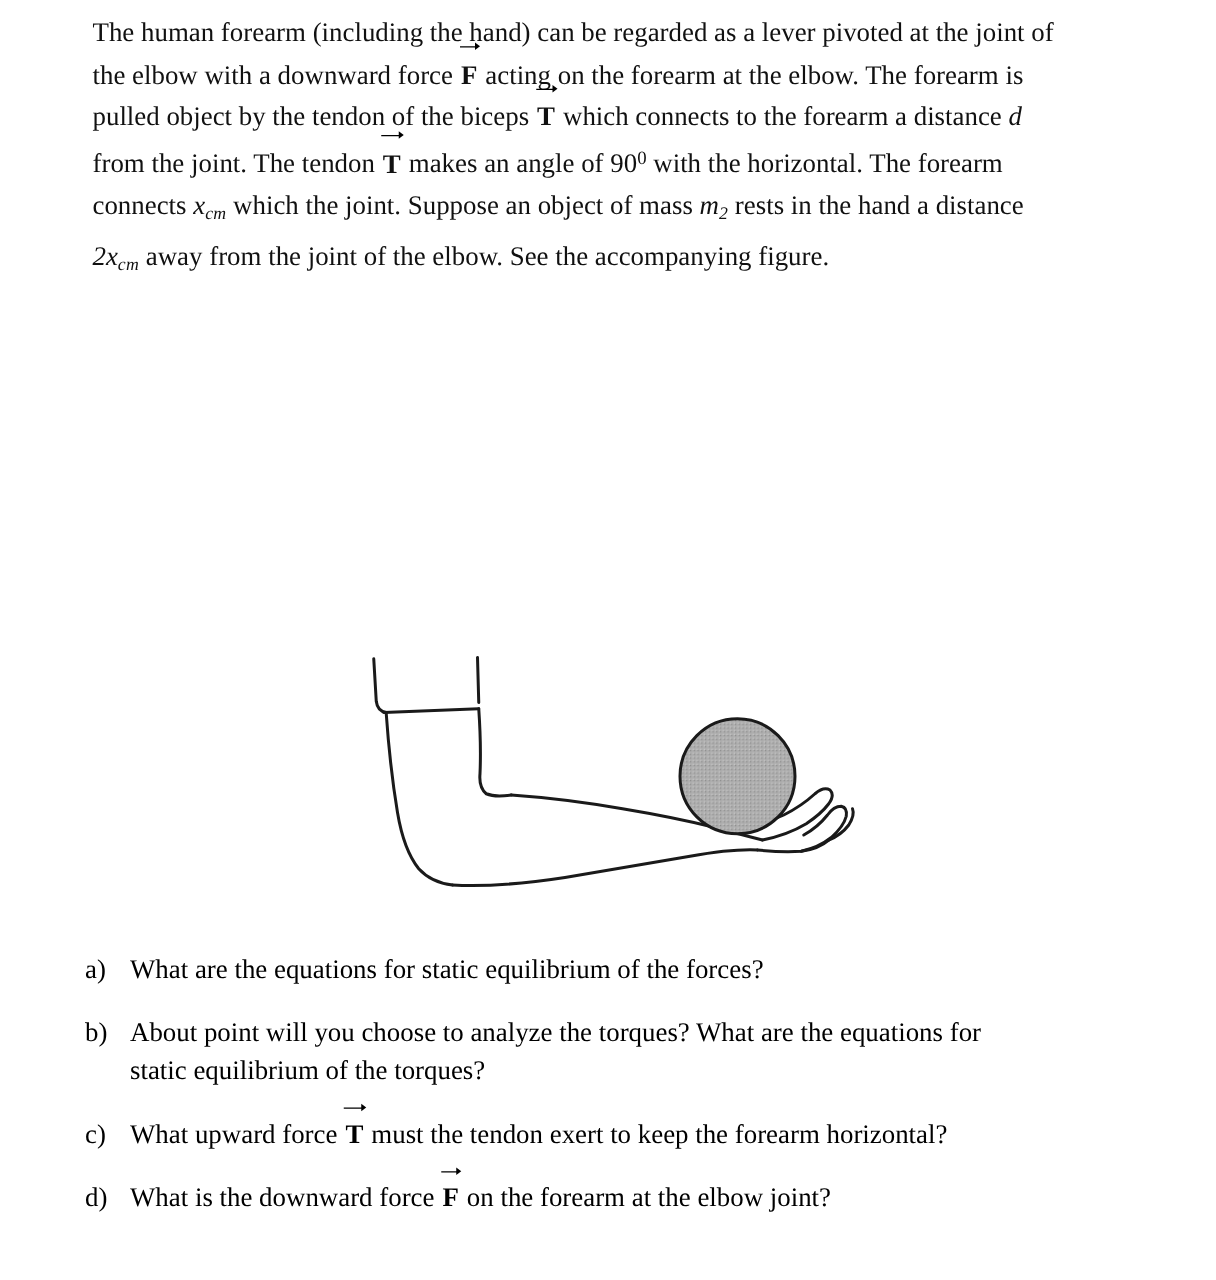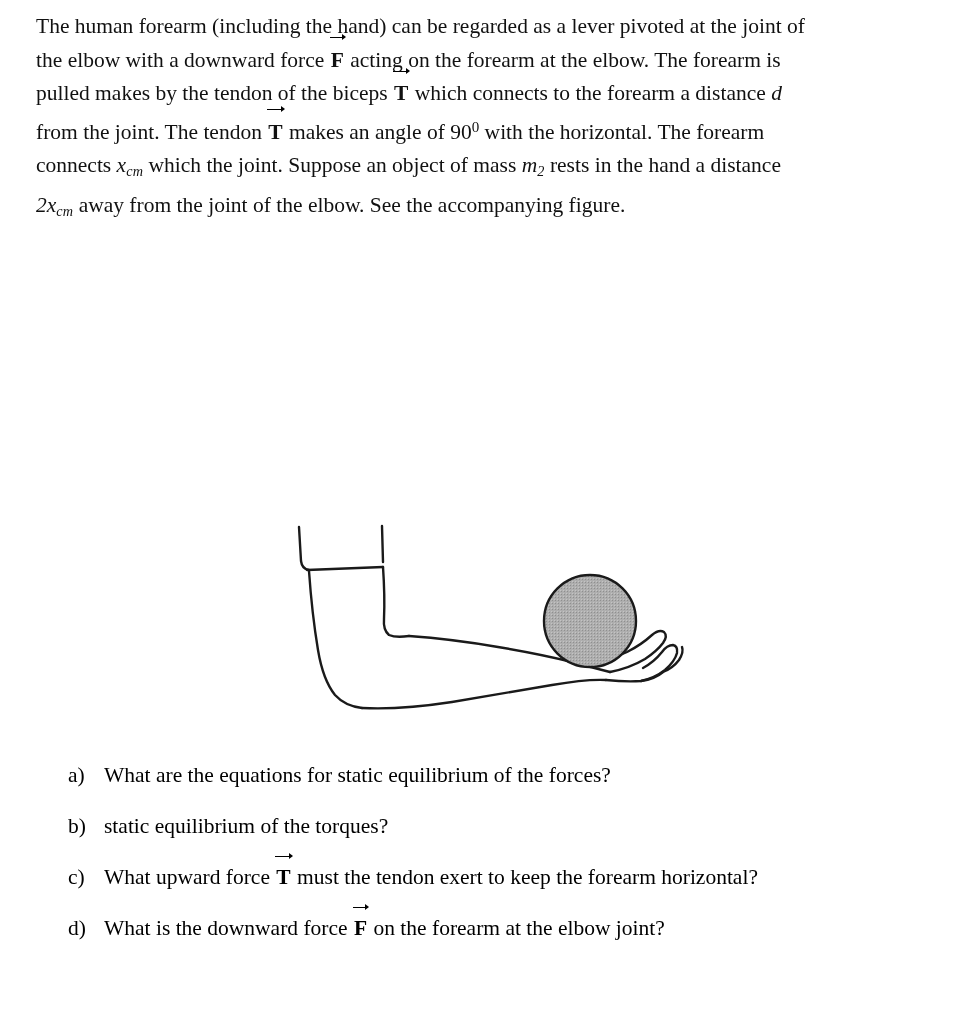--- a/index.html
+++ b/index.html
@@ -20,21 +20,21 @@
   .statement {
     position: absolute;
     left: 36px;
     top: 10px;
     width: 905px;
     font-size: 21.5px;
     line-height: 33.6px;
     text-align: left;
     color: #111;
   }
-  .statement .ln { display: block; white-space: nowrap; }
+  .statement .ln { display: block; white-space: nowrap; margin-left: 38px; }
 
   
   .vec {
     position: relative;
     display: inline-block;
     font-weight: bold;
     padding: 0 1px;
   }
   .vec::before {
     content: "";
@@ -102,21 +102,21 @@
 
 <div class="statement">
 
   <span class="ln">The human forearm (including the hand) can be regarded as a lever pivoted at the joint of</span>
 
   <span class="ln"><span>the elbow with a downward force</span>
     <span class="vec">F</span>
     <span>acting on the forearm at the elbow. The forearm is</span>
   </span>
 
-  <span class="ln"><span>pulled makes by the tendon of the biceps</span>
+  <span class="ln"><span>pulled object by the tendon of the biceps</span>
     <span class="vec">T</span>
     <span>which connects to the forearm a distance</span>
     <span class="mvar">d</span>
   </span>
 
   <span class="ln"><span>from the joint. The tendon</span>
     <span class="vec">T</span>
     <span>makes an angle of 90</span><span class="sup0">0</span>
     <span>with the horizontal.  The forearm</span>
   </span>
@@ -270,20 +270,21 @@
 <div class="questions">
 
   <div class="q-row">
     <span class="q-label">a)</span>
     <span class="q-text">What are the equations for static equilibrium of the forces?</span>
   </div>
 
   <div class="q-row">
     <span class="q-label">b)</span>
     <span class="q-text">
+      <span class="ln">About point will you choose to analyze the torques? What are the equations for</span>
       <span class="ln">static equilibrium of the torques?</span>
     </span>
   </div>
 
   <div class="q-row">
     <span class="q-label">c)</span>
     <span class="q-text"><span>What upward force</span>
       <span class="vec">T</span>
       <span>must the tendon exert to keep the forearm horizontal?</span>
     </span>

